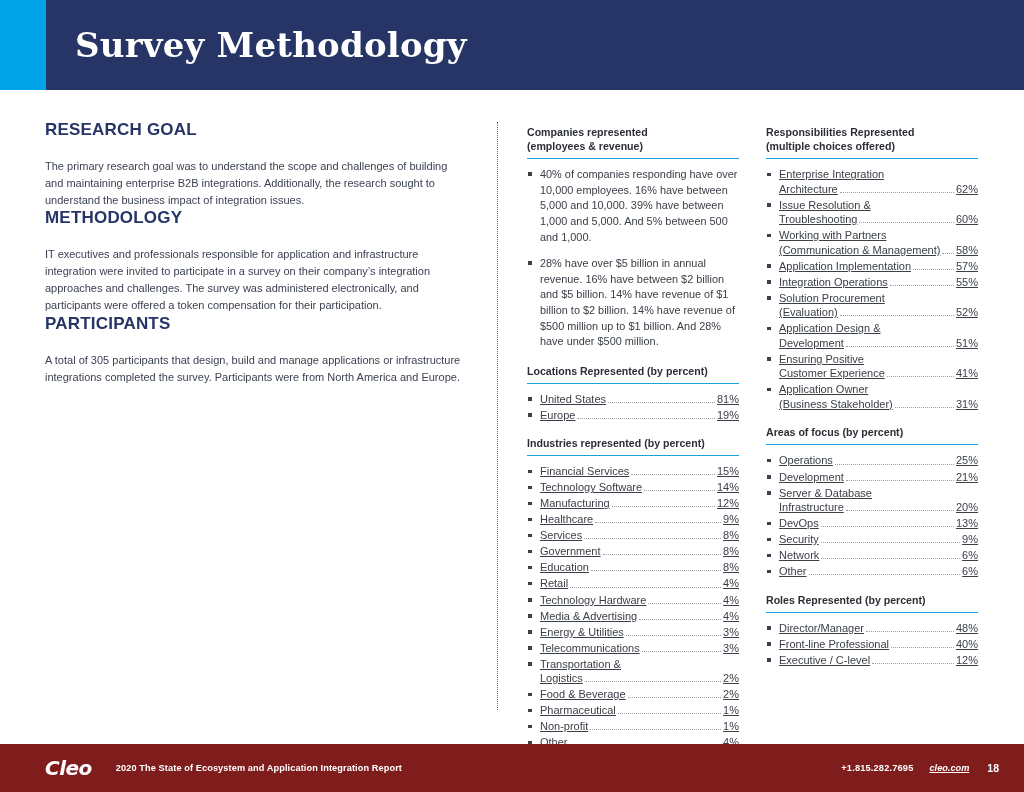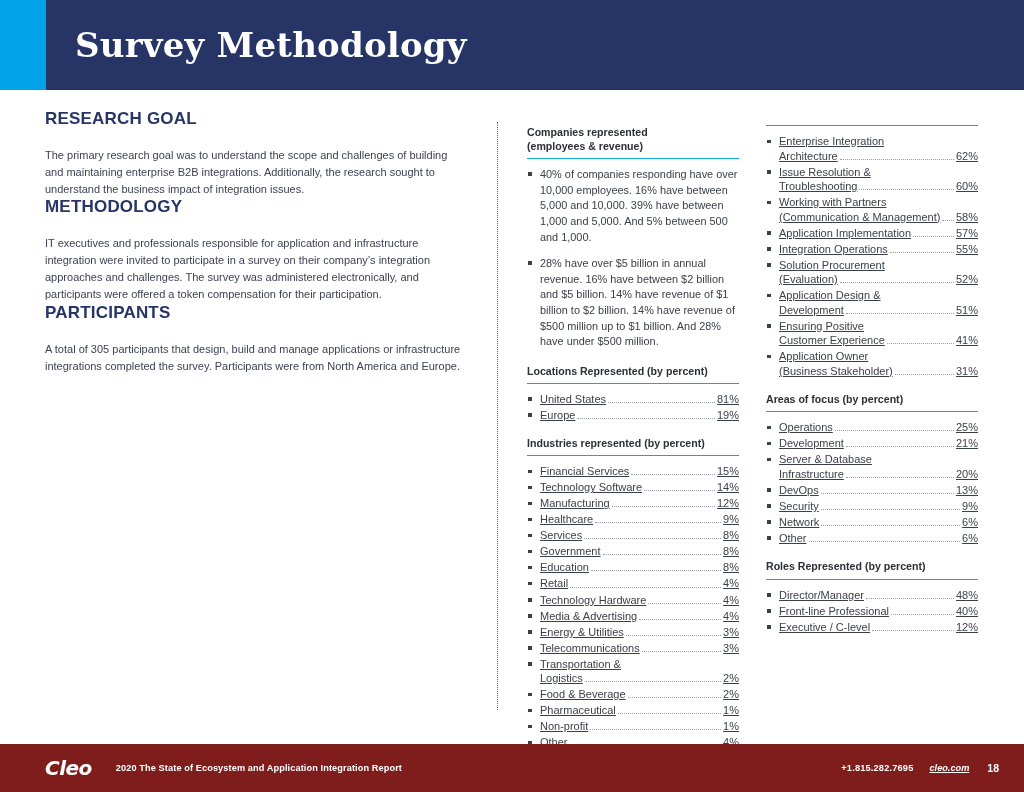--- a/index.html
+++ b/index.html
@@ -48,21 +48,21 @@
     position: absolute;
     top: 90px; left: 0;
     width: 1024px;
     height: 654px;
   }
 
   
   .col-left {
     position: absolute;
     left: 45px;
-    top: 19px;
+    top: 30px;
     width: 420px;
   }
   .lead-heading {
     font-size: 17px;
     font-weight: bold;
     color: #263566;
     letter-spacing: 0.2px;
     margin-bottom: 18px;
   }
   .lead-para {
@@ -405,20 +405,24 @@
             </div>
           </li>
         </ul>
     </div>
 
   </div>
 
   <div class="col-right">
 
     <div class="sec">
+      <div class="sec-title">
+        <span>Responsibilities Represented</span><br>
+        <span>(multiple choices offered)</span>
+      </div>
       <div class="sec-rule"></div>
       <ul class="stat-list">
           <li>
             <span class="wrap-first">Enterprise Integration</span>
             <div class="leader-row">
               <span class="leader-label">Architecture</span>
               <span class="leader-fill"></span>
               <span class="leader-val">62%</span>
             </div>
           </li>

